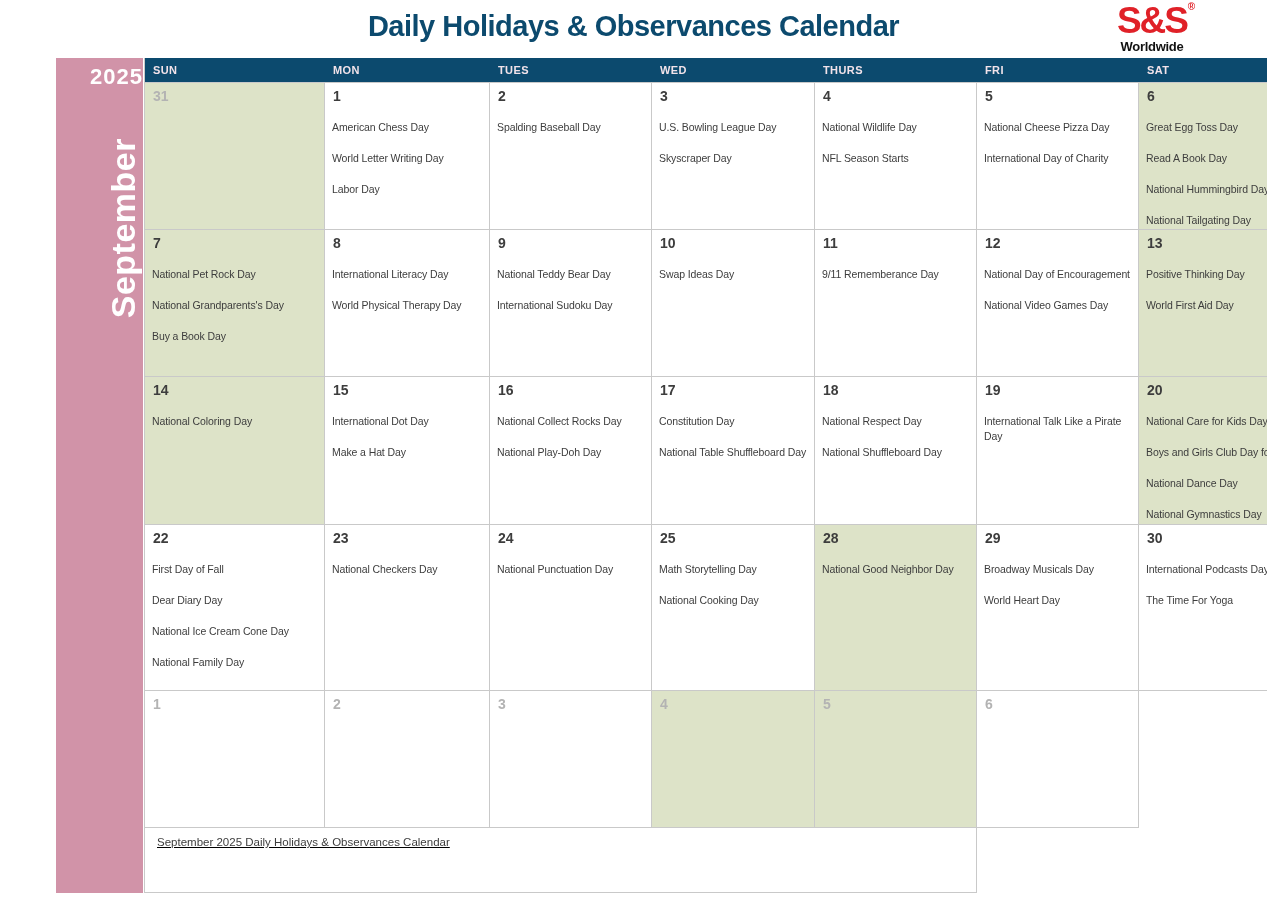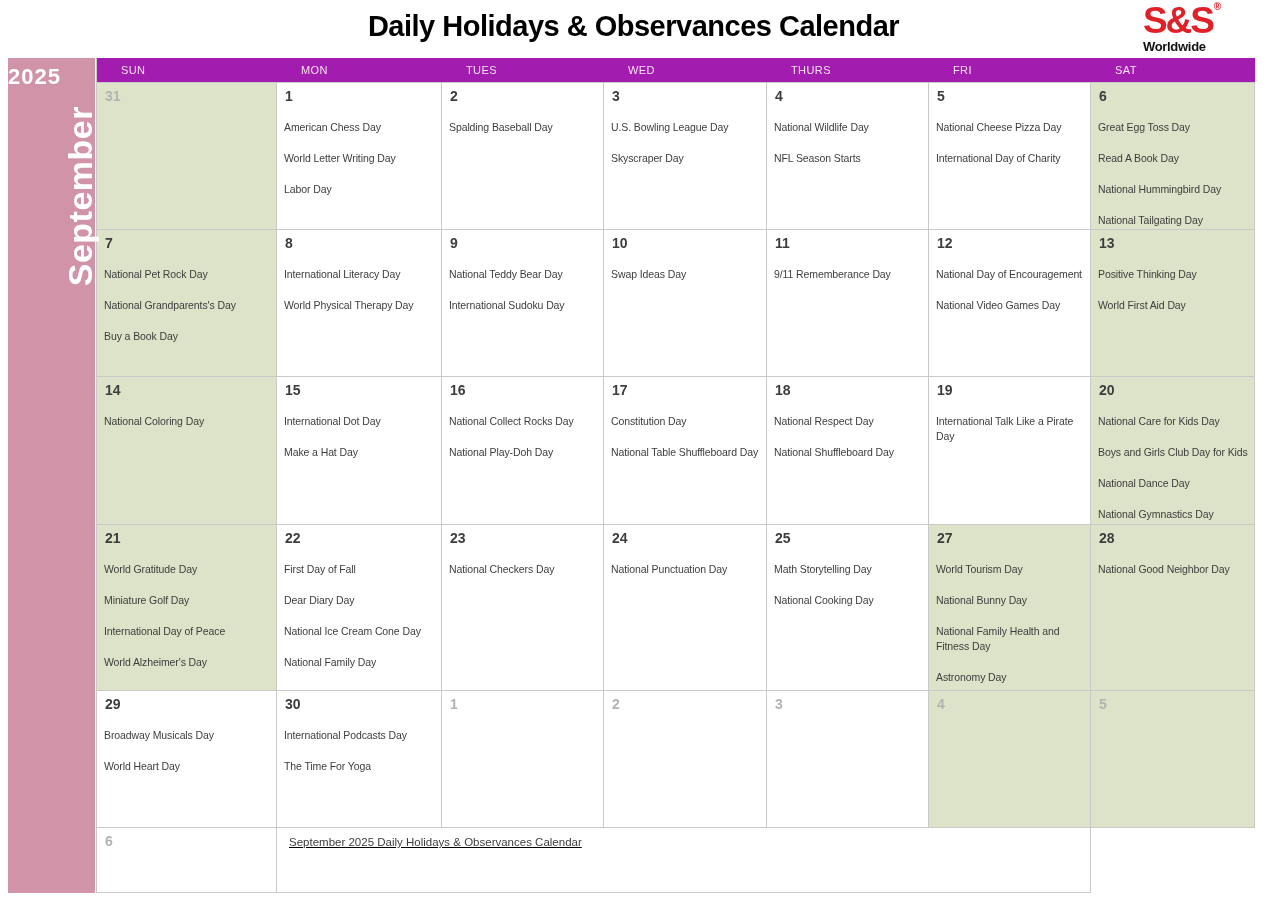--- a/index.html
+++ b/index.html
@@ -5,47 +5,48 @@
   * { box-sizing: border-box; margin: 0; padding: 0; }
   html,body { background:#ffffff; }
   body {
     width: 1267px; height: 913px;
     font-family: "Liberation Sans", "DejaVu Sans", sans-serif;
     position: relative; overflow: hidden;
   }
   
   .topbar { height: 58px; position: relative; }
   .page-title {
-    text-align: center; font-size: 29px; font-weight: bold; color: #000000;
+    text-align: center; font-size: 29px; font-weight: bold; color: #0c4a6e;
     padding-top: 10px; letter-spacing: -0.5px;
   }
-  .logo { position: absolute; top: 2px; right: 54px; line-height: 1; }
+  .logo { position: absolute; top: 2px; right: 80px; text-align: center; line-height: 1; }
   .logo-brand { color: #e02128; font-size: 37px; font-weight: bold; letter-spacing: -2px; position: relative; }
   .logo-reg { color: #e02128; font-size: 10px; position: absolute; top: 0; right: -8px; letter-spacing: 0; }
   .logo-sub { color: #111; font-size: 13px; font-weight: bold; margin-top: 1px; letter-spacing: -0.3px; }
   
   .main { display: flex; margin-left: 8px; }
   .sidebar {
     width: 87px; height: 835px; background: #d193a8;
-    display: flex; flex-direction: row; align-items: flex-start; flex: none;
+    display: flex; flex-direction: column; align-items: flex-end; flex: none; margin-left: 48px;
   }
   .year { color: #fff; font-weight: bold; font-size: 22px; padding-top: 6px; letter-spacing: 1px; }
   .month {
     color: #fff; font-weight: bold; font-size: 34px; letter-spacing: 0.5px;
     writing-mode: vertical-rl; transform: rotate(180deg); margin-top: 48px;
   }
   .grid {
     display: grid; width: 1158px; flex: none;
     grid-template-columns: 180px 165px 162px 163px 162px 162px 164px;
     grid-template-rows: 24px 148px 147px 148px 166px 137px 65px;
     border-left: 1px solid #c9c9c9; margin-left: 1px;
   }
   .hcell {
-    background: #a21caf; color: #f2e3ea; font-size: 11px; letter-spacing: 0.4px;
-    padding: 6px 0 0 24px;
+    background: #0c4a6e; color: #f2e3ea; font-size: 11px; letter-spacing: 0.4px;
+    padding: 6px 0 0 8px;
+    font-weight: bold;
   }
   .cell {
     background: #fff; border-right: 1px solid #c9c9c9; border-bottom: 1px solid #c9c9c9;
     padding: 3px 2px 4px 7px; overflow: hidden;
   }
   .cell.green { background: #dde3c8; }
   .cell.first-row { border-top: 1px solid #c9c9c9; }
   .daynum { font-weight: bold; font-size: 14px; color: #3d3d3d; margin: 2px 0 0 1px; }
   .cell.outside .daynum { color: #b3b3b3; }
   .event {
@@ -183,27 +184,20 @@
         <div class="daynum">19</div>
         <div class="event">International Talk Like a Pirate Day</div>
       </div>
       <div class="cell green">
         <div class="daynum">20</div>
         <div class="event">National Care for Kids Day</div>
         <div class="event">Boys and Girls Club Day for Kids</div>
         <div class="event">National Dance Day</div>
         <div class="event">National Gymnastics Day</div>
       </div>
-      <div class="cell green">
-        <div class="daynum">21</div>
-        <div class="event">World Gratitude Day</div>
-        <div class="event">Miniature Golf Day</div>
-        <div class="event">International Day of Peace</div>
-        <div class="event">World Alzheimer's Day</div>
-      </div>
       <div class="cell">
         <div class="daynum">22</div>
         <div class="event">First Day of Fall</div>
         <div class="event">Dear Diary Day</div>
         <div class="event">National Ice Cream Cone Day</div>
         <div class="event">National Family Day</div>
       </div>
       <div class="cell">
         <div class="daynum">23</div>
         <div class="event">National Checkers Day</div>
@@ -211,27 +205,20 @@
       <div class="cell">
         <div class="daynum">24</div>
         <div class="event">National Punctuation Day</div>
       </div>
       <div class="cell">
         <div class="daynum">25</div>
         <div class="event">Math Storytelling Day</div>
         <div class="event">National Cooking Day</div>
       </div>
       <div class="cell green">
-        <div class="daynum">27</div>
-        <div class="event">World Tourism Day</div>
-        <div class="event">National Bunny Day</div>
-        <div class="event">National Family Health and Fitness Day</div>
-        <div class="event">Astronomy Day</div>
-      </div>
-      <div class="cell green">
         <div class="daynum">28</div>
         <div class="event">National Good Neighbor Day</div>
       </div>
       <div class="cell">
         <div class="daynum">29</div>
         <div class="event">Broadway Musicals Day</div>
         <div class="event">World Heart Day</div>
       </div>
       <div class="cell">
         <div class="daynum">30</div>

